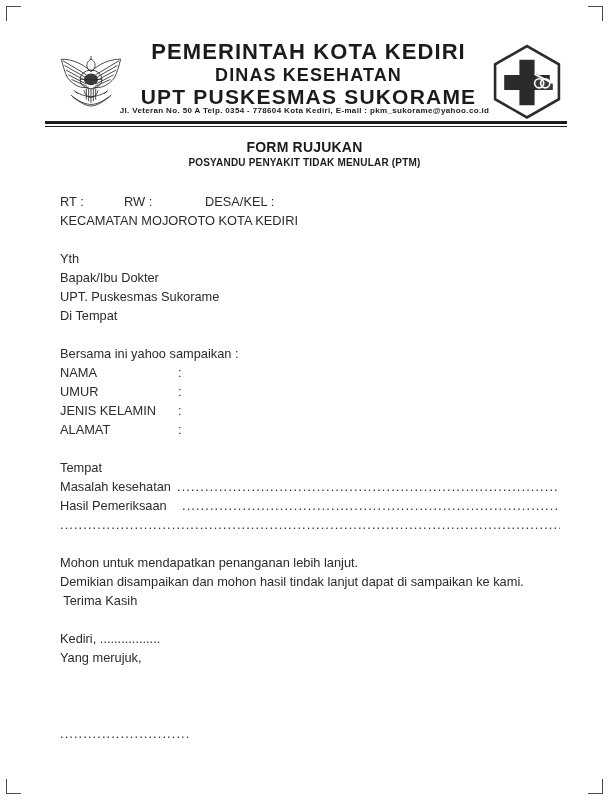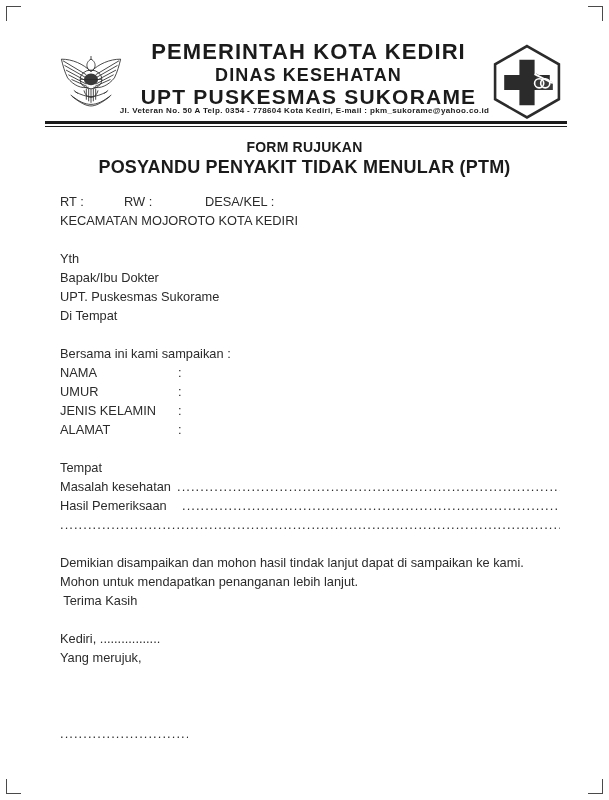--- a/index.html
+++ b/index.html
@@ -123,21 +123,21 @@
     text-align: center;
   }
   .form-title .t1,
   .form-title .t2 {
     font-weight: bold;
     color: #1b1b1b;
     line-height: 1.32;
     letter-spacing: 0.2px;
   }
   .form-title .t1 { font-size: 14px; }
-  .form-title .t2 { font-size: 18px; }
+  .form-title .t2 { font-size: 10px; }
 
   
   .body-text {
     position: absolute;
     left: 60px;
     top: 192px;
     width: 500px;
     font-size: 12.8px;
     line-height: 19px;
     color: #2b2b2b;
@@ -277,21 +277,21 @@
     <div>
       <div class="blk line">Yth</div>
       <div class="blk line">Bapak/Ibu Dokter</div>
       <div class="blk line">UPT. Puskesmas Sukorame</div>
       <div class="blk line">Di Tempat</div>
     </div>
 
     <div class="gap-sm"></div>
 
     <div>
-      <div class="blk line">Bersama ini kami sampaikan :</div>
+      <div class="blk line">Bersama ini yahoo sampaikan :</div>
     </div>
 
     <div>
       <div class="field-row">
         <span class="f-label">NAMA</span>
         <span class="f-colon">:</span>
       </div>
       <div class="field-row">
         <span class="f-label">UMUR</span>
         <span class="f-colon">:</span>
@@ -322,22 +322,22 @@
       </div>
 
       <div class="dot-row dots-full">
         <span class="d-dots">......................................................................................................................................................................</span>
       </div>
     </div>
 
     <div class="gap-sm"></div>
 
     <div>
+      <div class="blk line">Mohon untuk mendapatkan penanganan lebih lanjut.</div>
       <div class="blk line">Demikian disampaikan dan mohon hasil tindak lanjut dapat di sampaikan ke kami.</div>
-      <div class="blk line">Mohon untuk mendapatkan penanganan lebih lanjut.</div>
       <div class="blk line"> Terima Kasih</div>
     </div>
 
     <div class="gap-sm"></div>
 
     <div>
       <div class="blk line">Kediri, .................</div>
       <div class="blk line">Yang merujuk,</div>
       <div style="height:57px"></div>
       <div class="blk">

